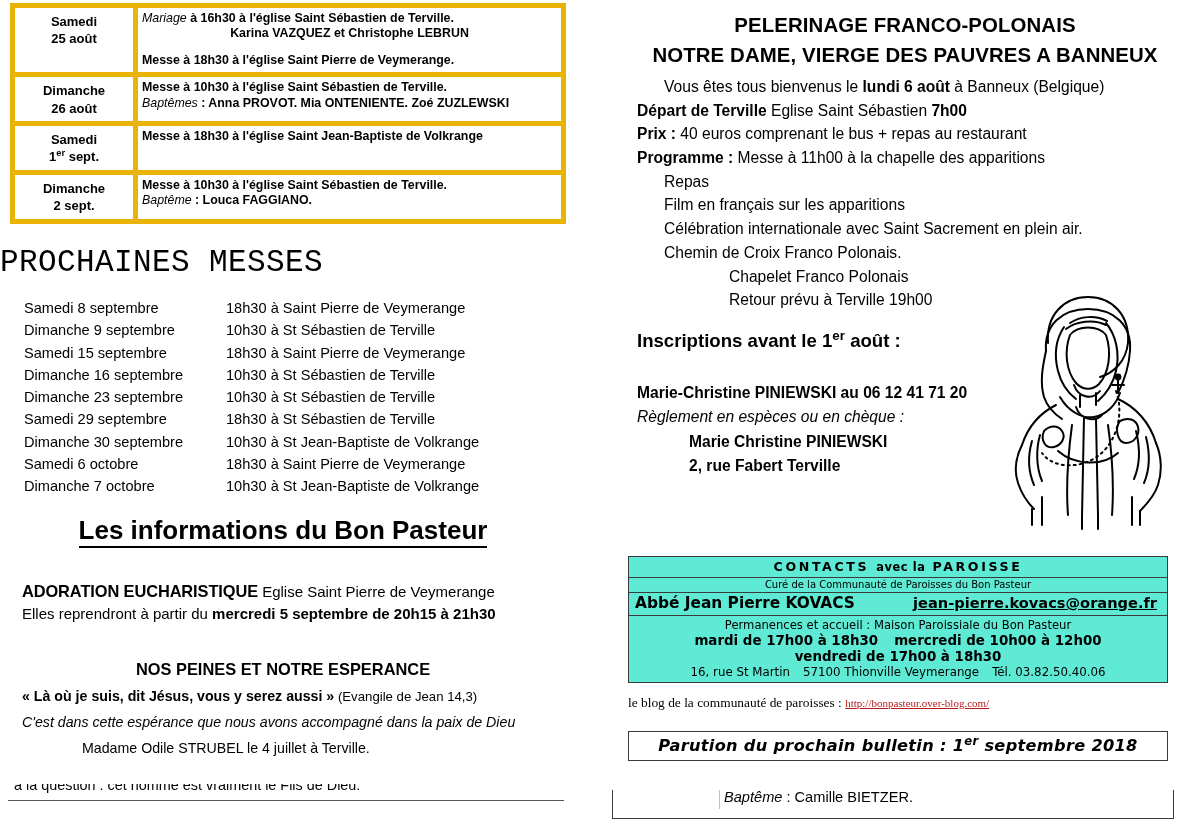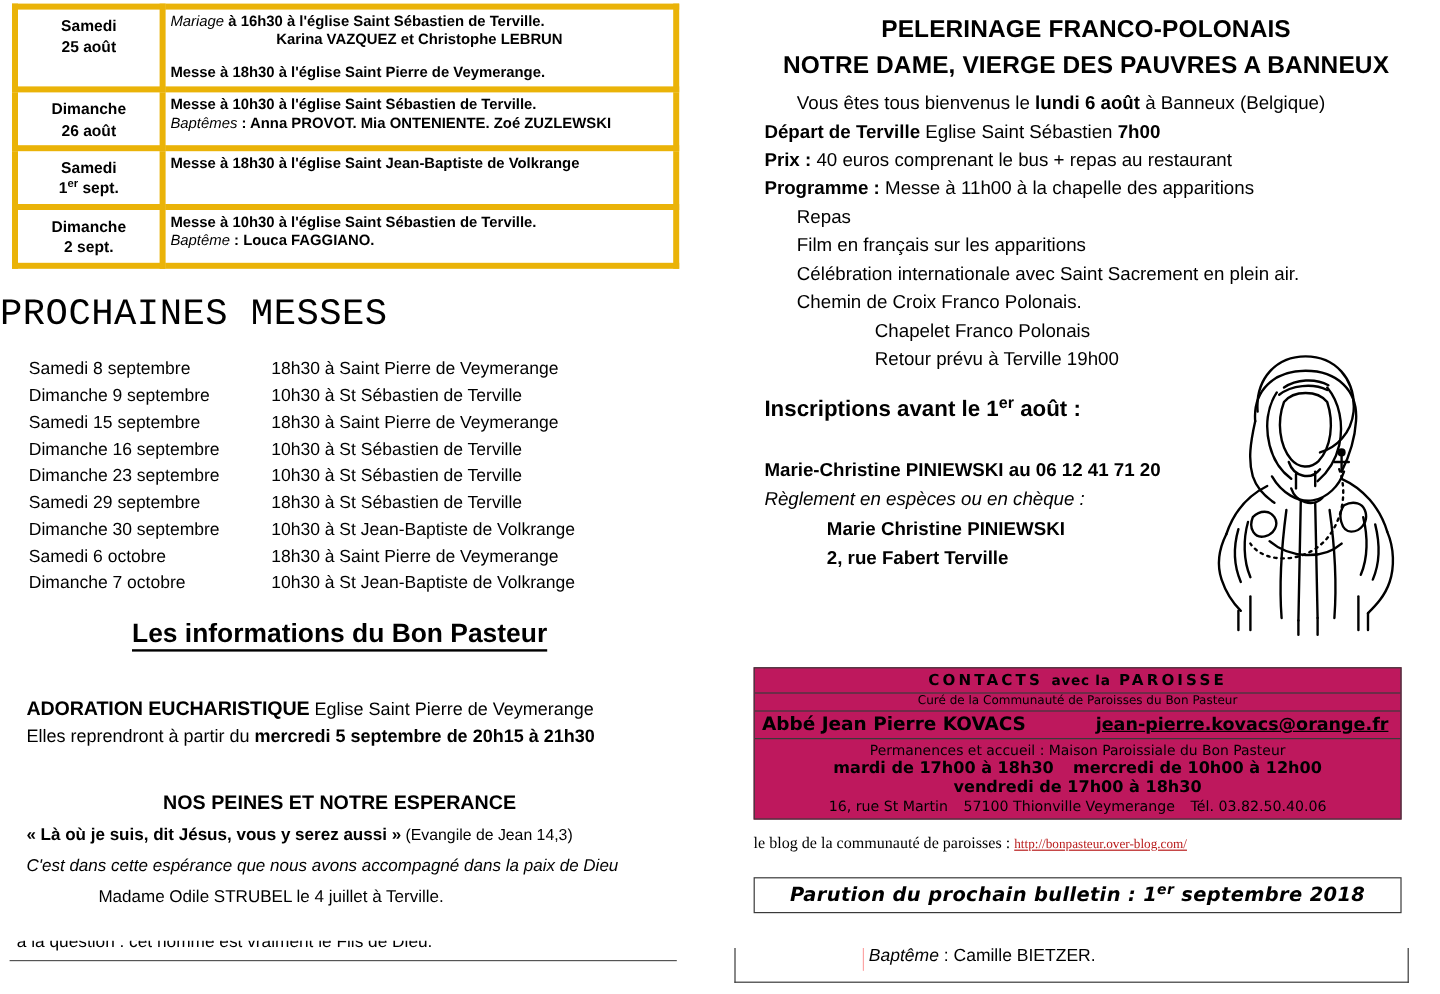--- a/index.html
+++ b/index.html
@@ -70,21 +70,21 @@
   .pm-row { display: flex; height: 22.3px; align-items: flex-start; }
   .pm-date { width: 202px; flex: none; }
   .pm-loc { flex: 1; }
 
   
   .info-title {
     position: absolute;
     left: 0; top: 515px;
     width: 566px;
     text-align: center;
-    font-size: 22px;
+    font-size: 26px;
     font-weight: bold;
   }
   .info-title span {
     border-bottom: 2px solid #000;
     padding-bottom: 1px;
   }
 
   .adoration {
     position: absolute;
     left: 22px; top: 580px;
@@ -185,21 +185,21 @@
   }
   .mary svg { display: block; width: 100%; height: 100%; }
 
   
   .contacts-box {
     position: absolute;
     left: 628px; top: 556px;
     width: 538px;
     border: 1px solid #3a3a3a;
     font-family: "DejaVu Sans", sans-serif;
-    background: #be185d;
+    background: #5eead4;
   }
   .cb-row { border-bottom: 1px solid #3a3a3a; text-align: center; }
   .cb-row:last-child { border-bottom: none; }
   .cb-title {
     font-size: 12.6px; font-weight: bold;
     letter-spacing: 2.6px;
     padding: 2px 0 3px;
   }
   .cb-title .sm { letter-spacing: 0.6px; font-size: 11.4px; }
   .cb-sub { font-size: 10px; padding: 1px 0 2px; }

